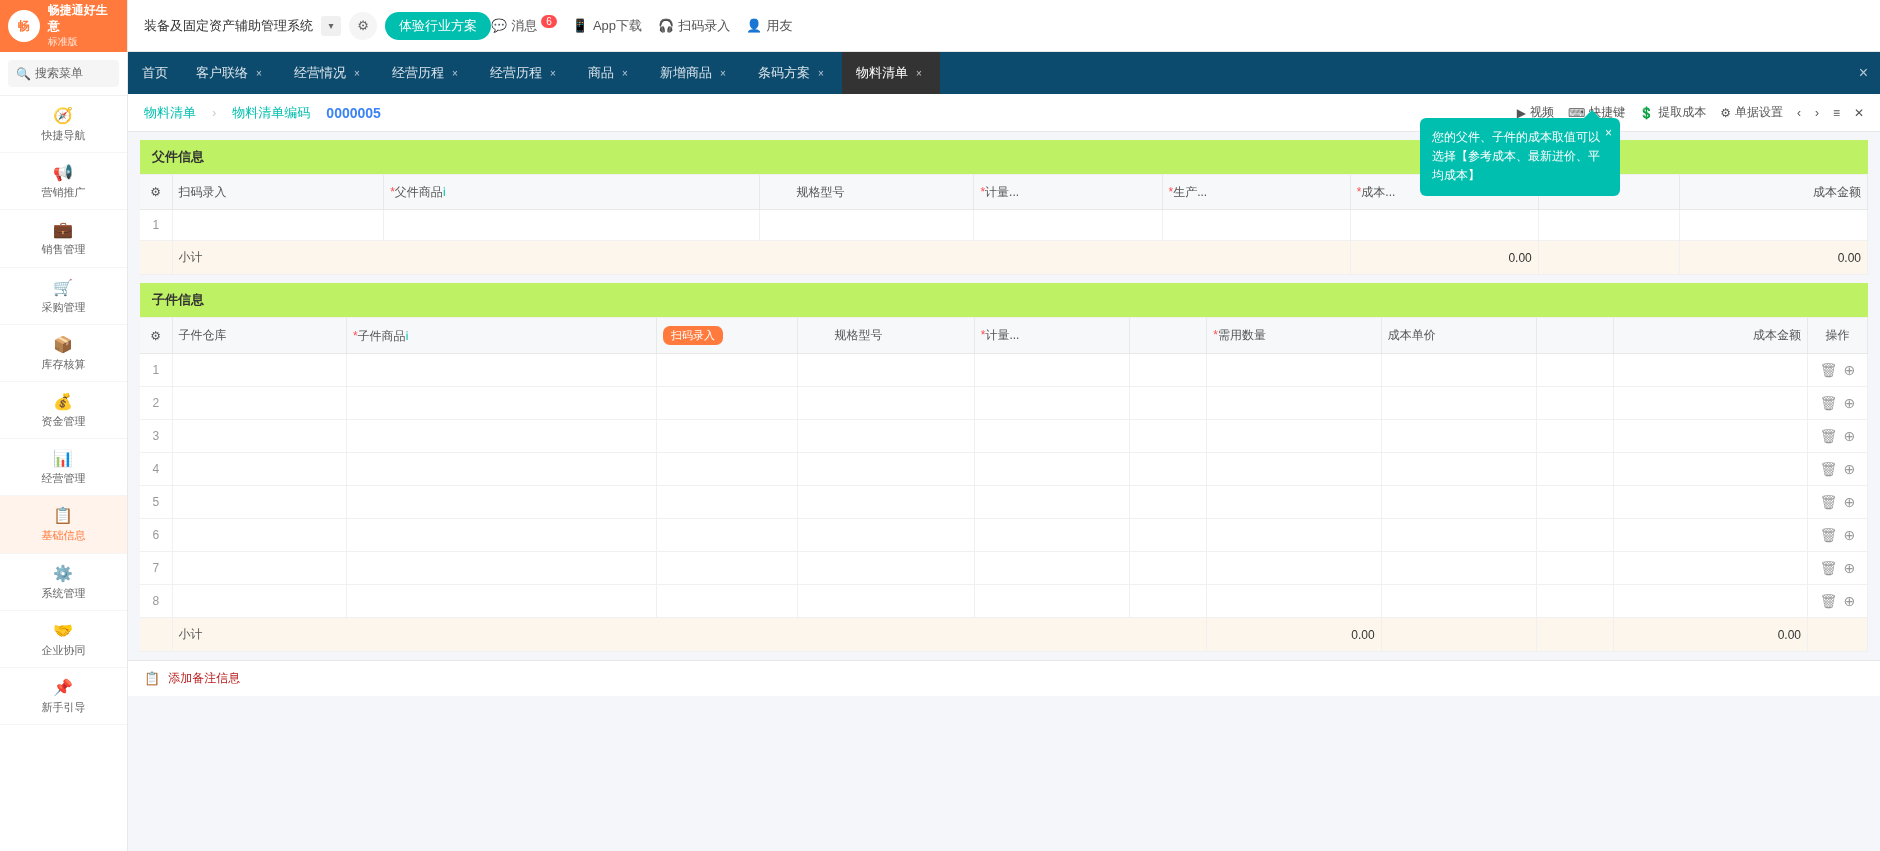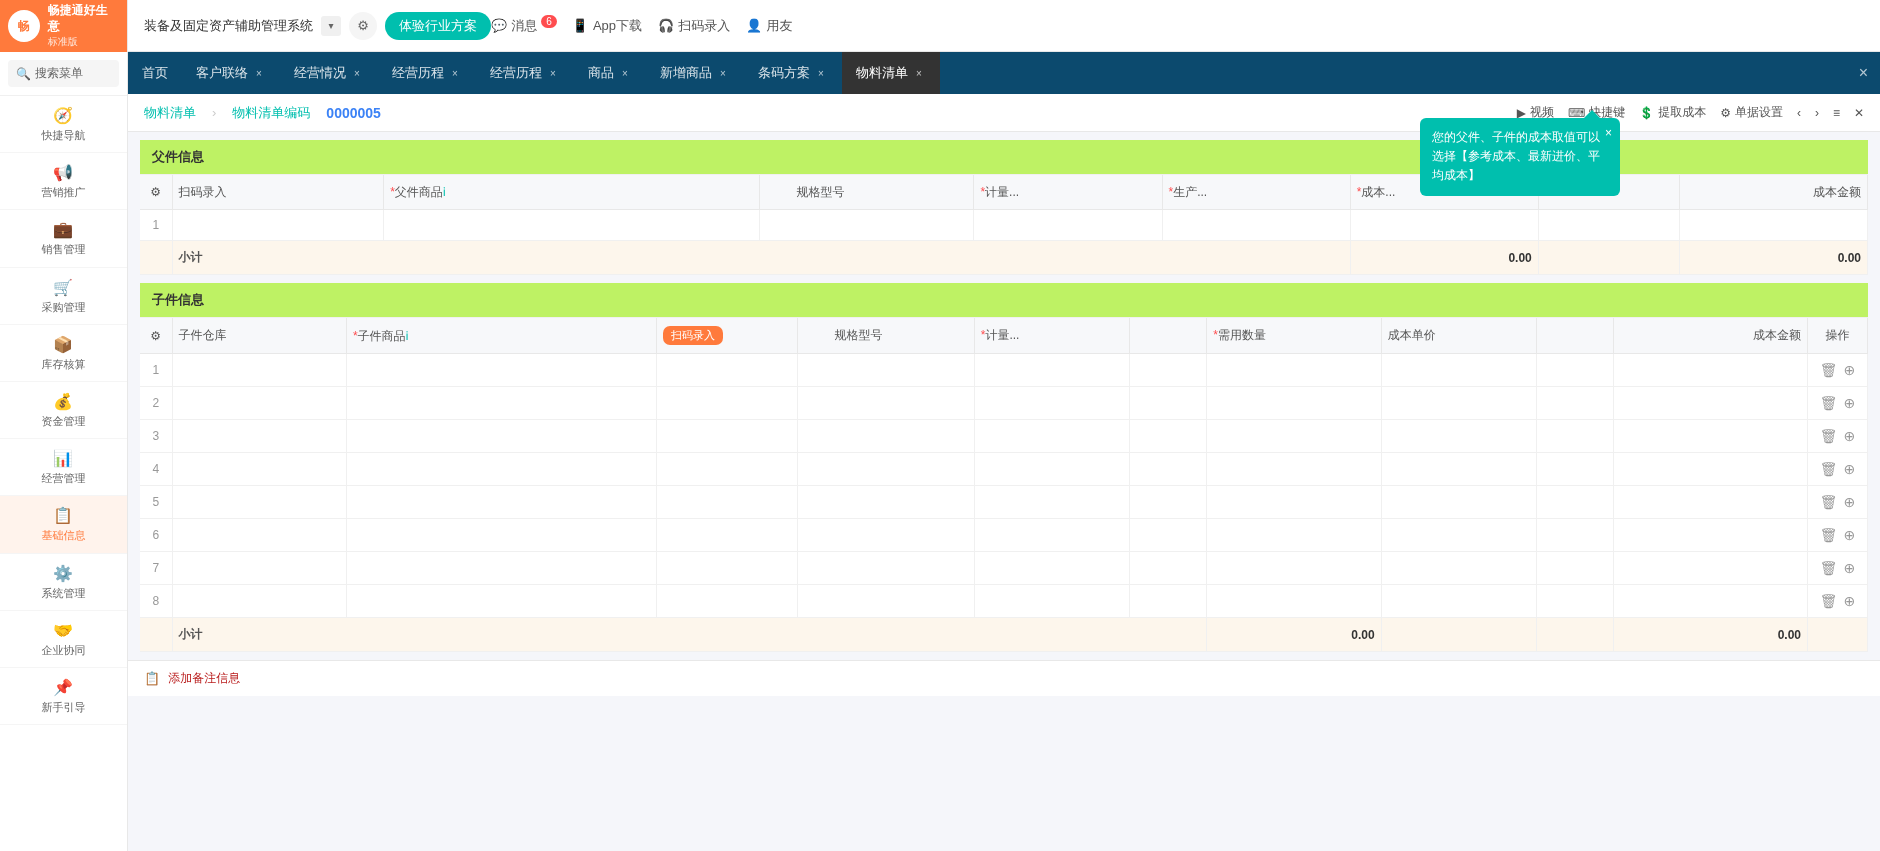--- a/index.html
+++ b/index.html
@@ -52,21 +52,21 @@
     
     .section { background: #fff; margin: 8px 12px; border-radius: 4px; }
     .section-title { padding: 8px 12px; font-size: 13px; font-weight: bold; color: #333; background: #bef264; border-bottom: 1px solid #f0f0f0; }
 
     
     .table-wrapper { overflow-x: auto; }
     table { width: 100%; border-collapse: collapse; font-size: 12px; }
     table th { background: #f7f8fa; color: #555; padding: 8px 6px; text-align: left; border-bottom: 1px solid #e8e8e8; border-right: 1px solid #e8e8e8; white-space: nowrap; font-weight: normal; }
     table td { padding: 8px 6px; border-bottom: 1px solid #f0f0f0; border-right: 1px solid #f0f0f0; color: #333; }
     .row-num { color: #999; text-align: center; width: 30px; }
-    .subtotal-row td { background: #fdf6ec; font-weight: bold; }
+    .subtotal-row td { background: #fdf6ec; font-weight: normal; }
     .subtotal-label { color: #555; }
     .subtotal-value { color: #333; text-align: right; }
     .required-star { color: #ff4d4f; }
     .scan-btn { background: #ff7a3c; color: #fff; border: none; border-radius: 7px; padding: 2px 8px; font-size: 11px; cursor: pointer; }
     .action-icons { display: flex; gap: 6px; align-items: center; justify-content: center; }
     .action-icon { color: #999; cursor: pointer; font-size: 14px; }
 
     
     .tooltip-box { position: absolute; background: #00bfae; color: #fff; border-radius: 6px; padding: 10px 12px; font-size: 12px; line-height: 1.6; max-width: 200px; top: 118px; right: 260px; z-index: 100; }
     .tooltip-box::after { content: ''; position: absolute; top: -8px; right: 20px; border-left: 8px solid transparent; border-right: 8px solid transparent; border-bottom: 8px solid #00bfae; }

